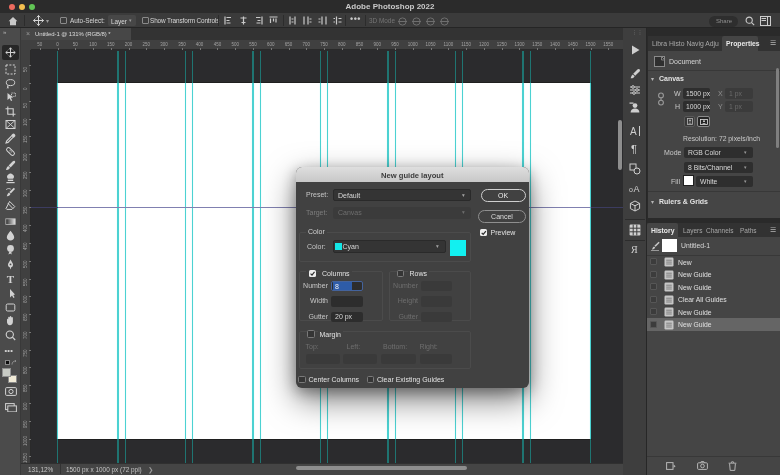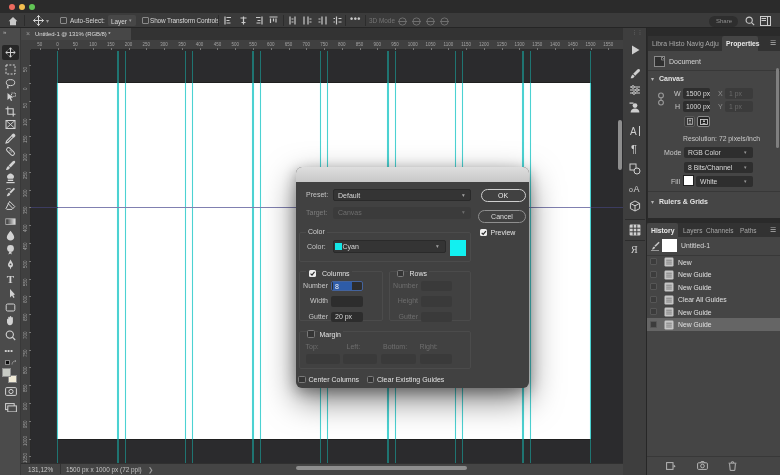--- a/index.html
+++ b/index.html
@@ -9,20 +9,21 @@
 .abs{position:absolute;}
 .txt{position:absolute;white-space:nowrap;}
 svg{display:block;}
 </style></head><body>
 <div id="page">
 
 <div class="abs" style="left:0;top:0;width:780px;height:13px;background:#2b2b2b;"></div>
 <div class="abs" style="left:9px;top:4px;width:6px;height:6px;border-radius:50%;background:#ed6a5e;"></div>
 <div class="abs" style="left:19px;top:4px;width:6px;height:6px;border-radius:50%;background:#f4bf4f;"></div>
 <div class="abs" style="left:29px;top:4px;width:6px;height:6px;border-radius:50%;background:#61c555;"></div>
+<div class="txt" style="left:0;top:2px;width:780px;text-align:center;font-size:8px;font-weight:bold;color:#c9c9c9;">Adobe Photoshop 2022</div>
 <div class="abs" style="left:0;top:13px;width:780px;height:15px;background:#3b3b3b;border-bottom:1px solid #252525;"></div>
 <svg class="abs" style="left:8px;top:16px;" width="10" height="10" viewBox="0 0 10 10">
       <path d="M5 1 L9.4 5.2 H8 V9.2 H2 V5.2 H0.6 Z" fill="#c9c9c9"></path>
     </svg>
 <div class="abs" style="left:24px;top:15px;width:1px;height:11px;background:#2c2c2c;"></div>
 <svg class="abs" style="left:33px;top:15px;" width="11" height="11" viewBox="0 0 11 11">
       <path d="M5.5 0.5 V10.5 M0.5 5.5 H10.5 M5.5 0.5 L3.8 2.4 M5.5 0.5 L7.2 2.4 M5.5 10.5 L3.8 8.6 M5.5 10.5 L7.2 8.6 M0.5 5.5 L2.4 3.8 M0.5 5.5 L2.4 7.2 M10.5 5.5 L8.6 3.8 M10.5 5.5 L8.6 7.2" stroke="#d5d5d5" stroke-width="1" fill="none"></path>
     </svg>
 <div class="txt" style="left:46px;top:17px;font-size:6px;color:#9a9a9a;">▾</div>
 <div class="abs" style="left:60px;top:16.5px;width:7px;height:7px;border:1px solid #8a8a8a;border-radius:1px;"></div>
@@ -546,20 +547,21 @@
       <rect x="0.6" y="1.8" width="9.8" height="6.6" rx="1" fill="none" stroke="#b5b5b5" stroke-width="1"></rect>
       <circle cx="5.5" cy="5" r="1.8" fill="none" stroke="#b5b5b5" stroke-width="1"></circle>
       <path d="M3.4 1.8 L4.2 0.6 H6.8 L7.6 1.8" fill="none" stroke="#b5b5b5" stroke-width="1"></path>
     </svg>
 <svg class="abs" style="left:728px;top:460.5px;" width="9" height="10" viewBox="0 0 9 10">
       <path d="M1.6 2.6 L2.2 9.4 H6.8 L7.4 2.6" fill="none" stroke="#b5b5b5" stroke-width="1"></path>
       <path d="M0.6 2.2 H8.4 M3.2 2 L3.6 0.8 H5.4 L5.8 2" fill="none" stroke="#b5b5b5" stroke-width="0.9"></path>
     </svg>
 <div class="abs" style="left:295.5px;top:167px;width:233.5px;height:220.5px;background:#414141;border-radius:6px;box-shadow:0 12px 32px rgba(0,0,0,0.5),0 4px 14px rgba(0,0,0,0.33);"></div>
 <div class="abs" style="left:295.5px;top:167px;width:233.5px;height:14.5px;background:linear-gradient(#dedede,#c8c8c8);border-radius:6px 6px 0 0;"></div>
+<div class="txt" style="left:295.5px;top:170.5px;width:233.5px;text-align:center;font-size:7.6px;font-weight:bold;color:#3c3c3c;">New guide layout</div>
 <div class="txt" style="left:306px;top:191px;font-size:7px;color:#c6c6c6;">Preset:</div>
 <div class="abs" style="left:333px;top:189px;width:138px;height:12px;background:#343434;border-radius:2px;border:1px solid #2a2a2a;"></div>
 <div class="txt" style="left:338px;top:191.5px;font-size:7px;color:#d8d8d8;">Default</div>
 <div class="txt" style="left:462px;top:191.5px;font-size:5.5px;color:#a2a2a2;">▾</div>
 <div class="abs" style="left:480.5px;top:189px;width:45px;height:13px;border:1px solid #cfcfcf;border-radius:6.5px;"></div>
 <div class="txt" style="left:480.5px;top:192px;width:45px;text-align:center;font-size:7px;color:#ececec;">OK</div>
 <div class="txt" style="left:306px;top:208.5px;font-size:7px;color:#7d7d7d;">Target:</div>
 <div class="abs" style="left:333px;top:206.5px;width:138px;height:12px;background:#3b3b3b;border-radius:2px;"></div>
 <div class="txt" style="left:338px;top:209px;font-size:7px;color:#6e6e6e;">Canvas</div>
 <div class="txt" style="left:462px;top:209px;font-size:5.5px;color:#6e6e6e;">▾</div>

